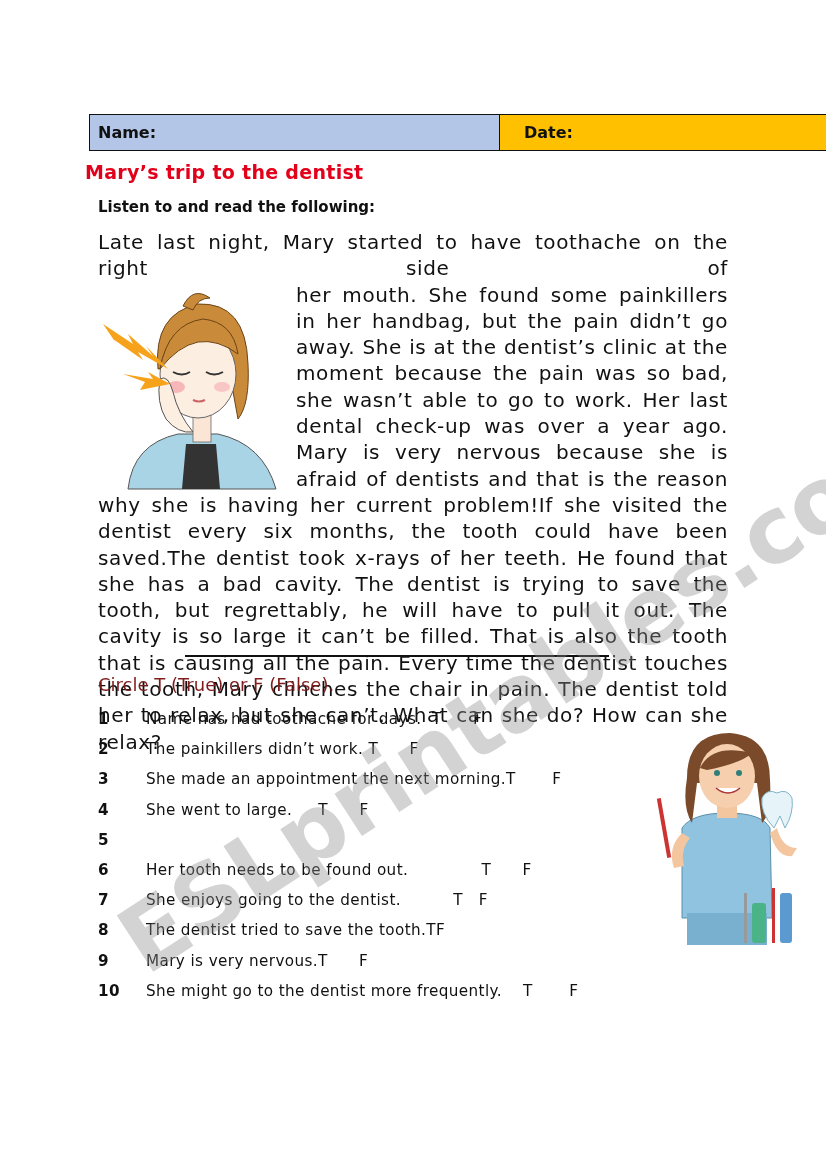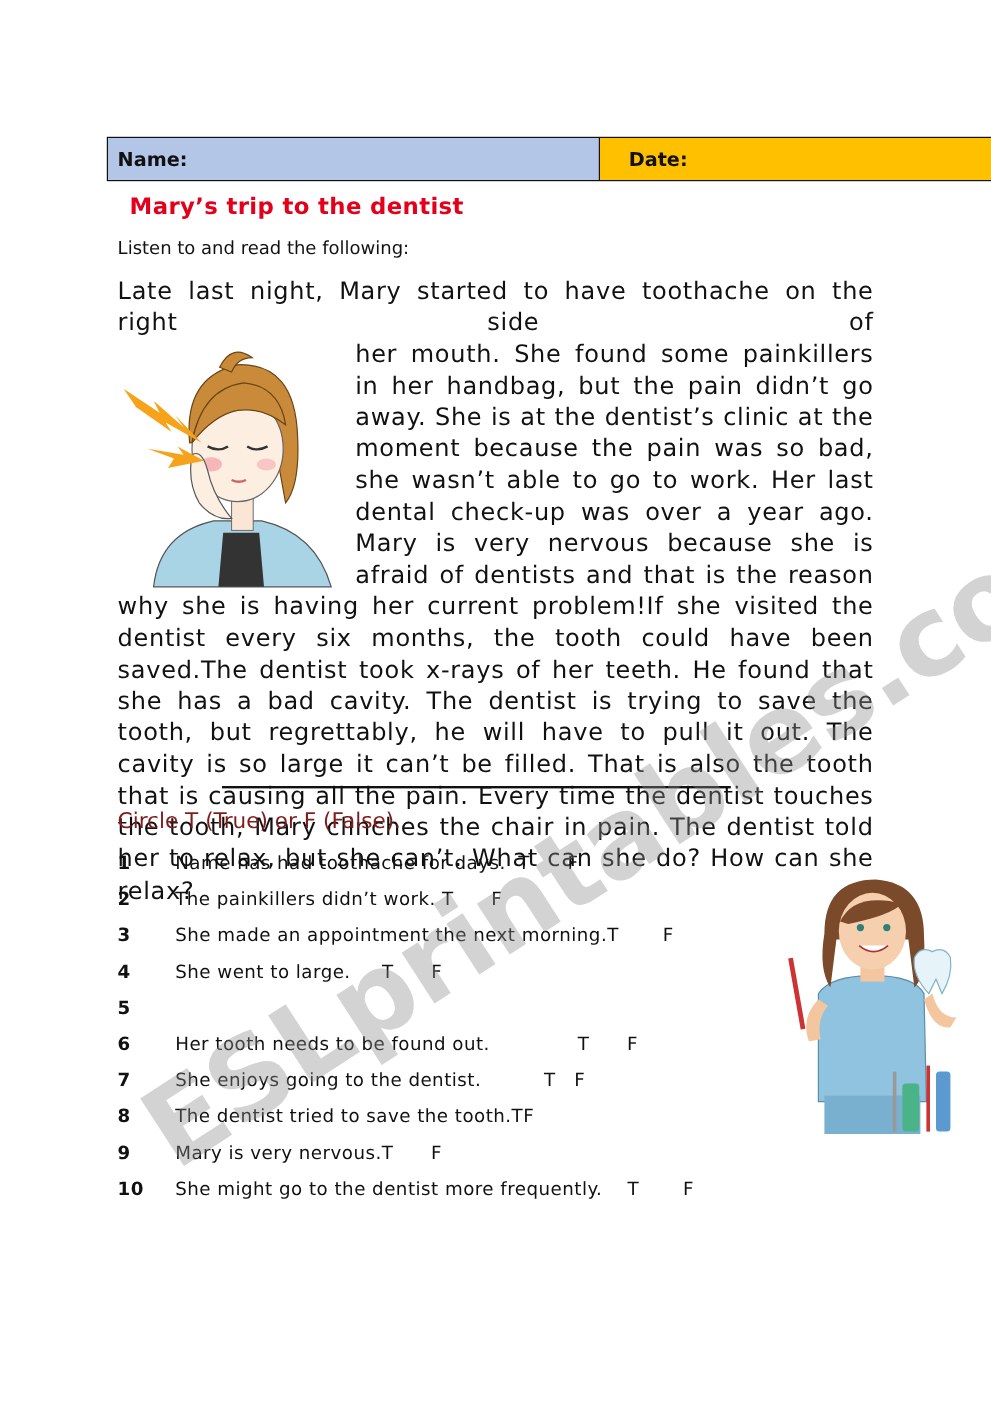--- a/index.html
+++ b/index.html
@@ -14,25 +14,25 @@
     .header-name {
       width: 410px; background: #b4c6e7; border-right: 1.5px solid #111;
       display: flex; align-items: center; padding-left: 8px; box-sizing: border-box;
       font-weight: bold; font-size: 16px;
     }
     .header-date {
       flex: 1; background: #ffc000; display: flex; align-items: center;
       padding-left: 24px; font-weight: bold; font-size: 16px;
     }
     .title {
-      position: absolute; left: 108px; top: 161px; color: #e2001a;
+      position: absolute; left: 85px; top: 161px; color: #e2001a;
       font-weight: bold; font-size: 19px; letter-spacing: 0.3px;
     }
     .instruction {
-      position: absolute; left: 98px; top: 198px; font-weight: normal; font-size: 15px;
+      position: absolute; left: 98px; top: 198px; font-weight: bold; font-size: 15px;
     }
     .passage {
       position: absolute; left: 98px; top: 229px; width: 630px;
       font-size: 20px; line-height: 26.3px; text-align: justify; letter-spacing: 0.6px;
     }
     .passage .first-line { display: block; text-align: justify; text-align-last: justify; }
     .woman-img {
       float: left; width: 198px; height: 208px; margin-right: 0px; margin-top: 2px;
       position: relative;
     }

